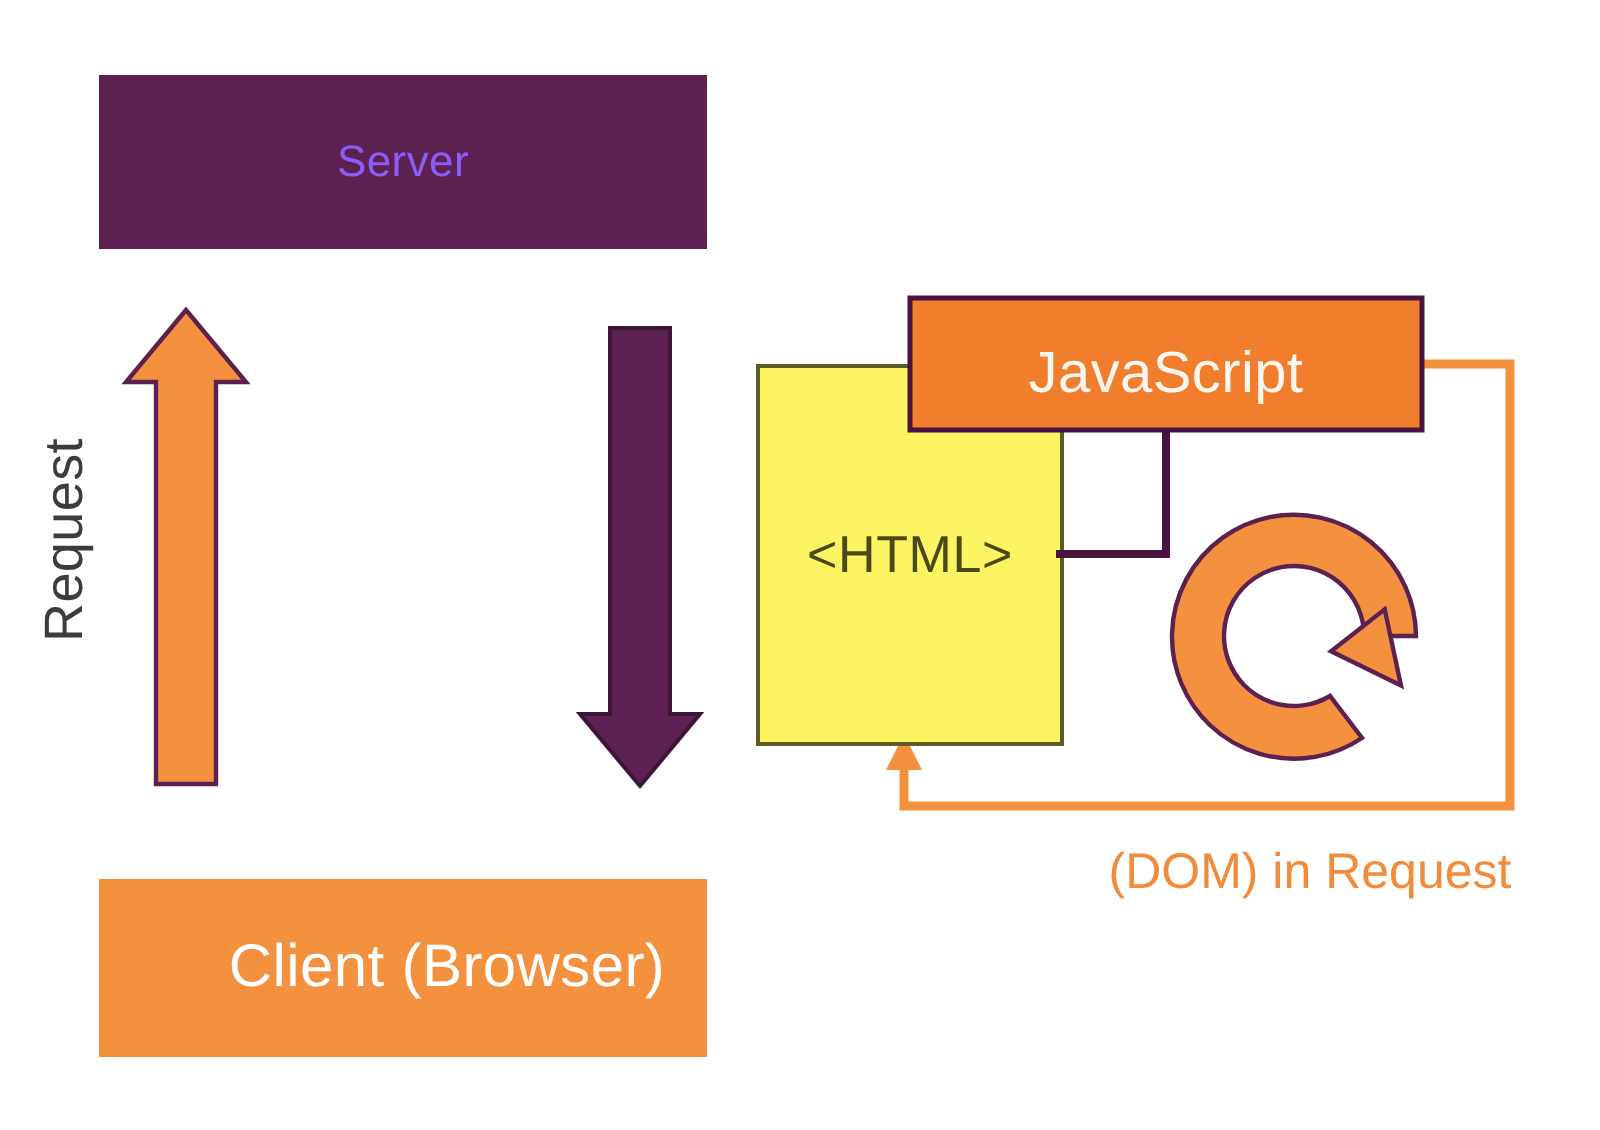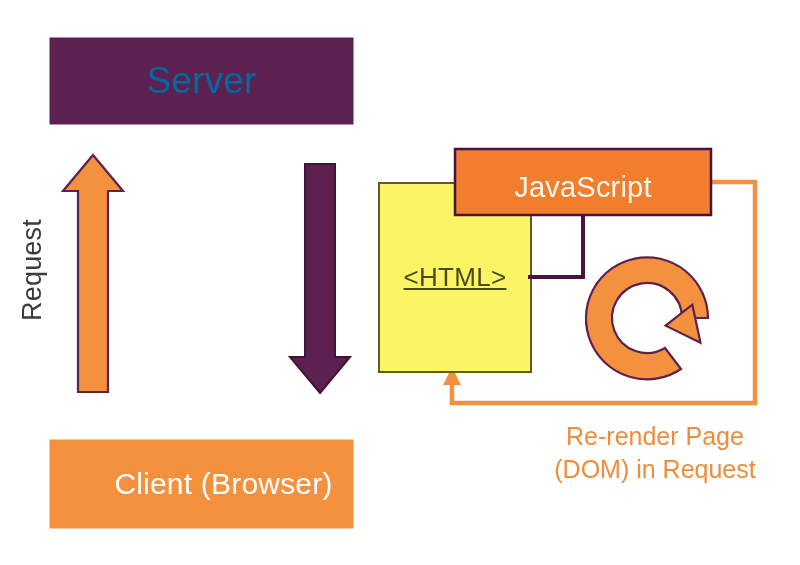--- a/index.html
+++ b/index.html
@@ -30,22 +30,22 @@
     position: absolute;
     display: flex;
     align-items: center;
     justify-content: center;
     text-align: center;
     pointer-events: none;
     white-space: nowrap;
   }
   .lbl-server {
     left: 50px; top: 38px; width: 303px; height: 86px;
-    color: #0369a1;
-    font-size: 37px;
+    color: #8b5cf6;
+    font-size: 22px;
     letter-spacing: 0.2px;
     text-align: center;
   }
   .lbl-client {
     left: 50px; top: 440px; width: 303px; height: 88px;
     color: #ffffff;
     font-size: 30px;
     letter-spacing: 0.2px;
     margin-left: 22px;
   }
@@ -53,21 +53,20 @@
     left: 455px; top: 149px; width: 256px; height: 77px;
     color: #fdf6ef;
     font-size: 29px;
     letter-spacing: 0.2px;
   }
   .lbl-html {
     left: 379px; top: 183px; width: 152px; height: 189px;
     color: #4a4a18;
     font-size: 26px;
     letter-spacing: 0.3px;
-    text-decoration: underline;
   }
   .lbl-request {
     left: -48px; top: 250px; width: 160px; height: 40px;
     color: #3c3c3c;
     font-size: 27px;
     transform: rotate(-90deg);
     transform-origin: 50% 50%;
     letter-spacing: 0.2px;
   }
   .lbl-rerender {
@@ -118,17 +117,16 @@
 
   <div class="node-label lbl-client">Client (Browser)</div>
 
   <div class="node-label lbl-js">JavaScript</div>
 
   <div class="node-label lbl-html">&lt;HTML&gt;</div>
 
   <div class="node-label lbl-request">Request</div>
 
   <div class="node-label lbl-rerender">
-    <span class="line">Re-render Page</span>
     <span class="line">(DOM) in Request</span>
   </div>
 
 </div>
 
 </body></html>

